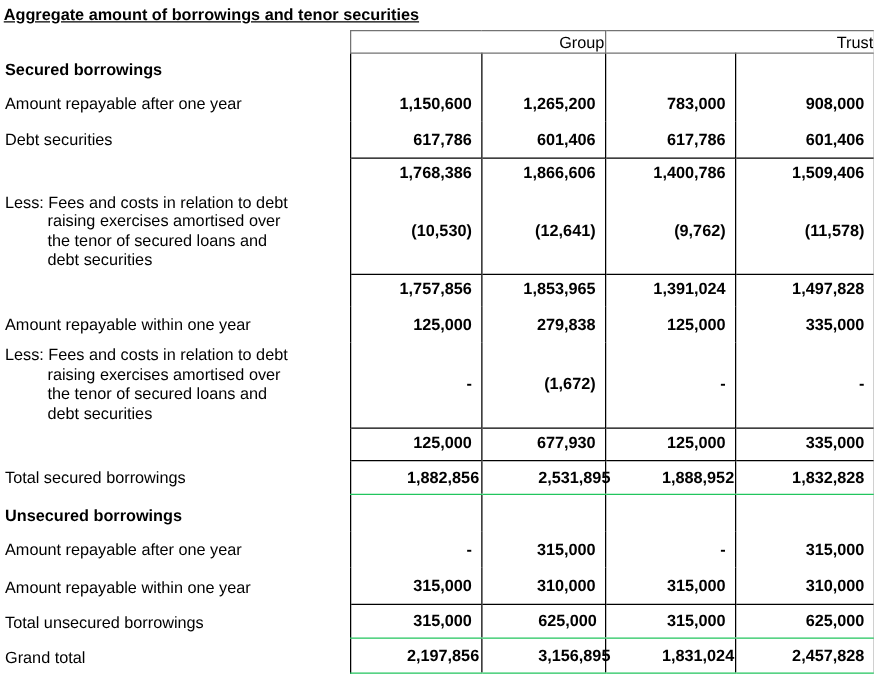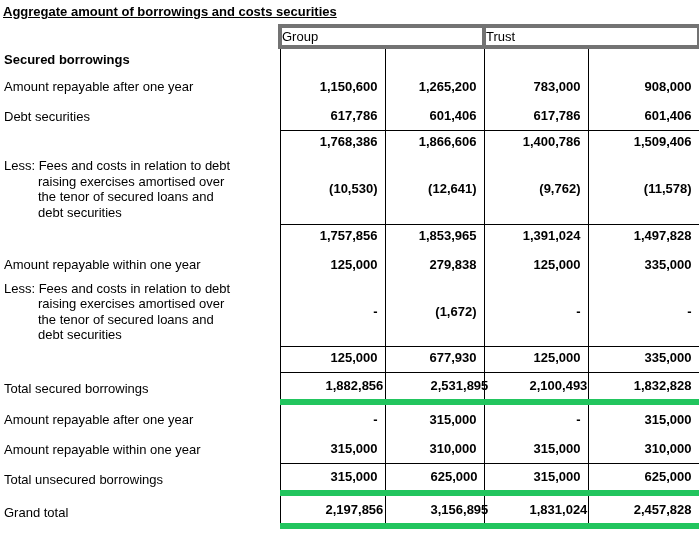--- a/index.html
+++ b/index.html
@@ -21,21 +21,21 @@
   col.c-label { width: 279px; }
   col.c1 { width: 105px; }
   col.c2 { width: 99px; }
   col.c3 { width: 104px; }
   col.c4 { width: 111px; }
 
   th, td { font-weight: normal; vertical-align: bottom; }
 
   
   thead .grp {
-    border: 4px solid #737373; text-align: left;
+    border: 1px solid #737373; text-align: right;
     height: 18px; padding: 1px 0;
   }
   thead .colh {
     border: 1px solid #000; text-align: right;
     padding: 1px 7px 2px 2px; height: 33px; vertical-align: top;
   }
   .corner { border: 0; }
 
   
   .num {
@@ -58,30 +58,30 @@
 
   tr.r-note td { padding-top: 2px; padding-bottom: 4px; }
   tr.r-note .lbl {
     white-space: pre-line; vertical-align: top;
     padding-left: 37px; text-indent: -34px; line-height: 15.5px;
   }
   tr.r-note .num { vertical-align: middle; }
 
   
   tr.bt .num { border-top: 1px solid #000; }
-  tr.bb .num { border-bottom: 6px solid #22c55e; padding-left: 45px; }
+  tr.bb .num { border-bottom: 1px solid #22c55e; padding-left: 45px; }
 
   tr.bold-vals .num { font-weight: bold; }
 </style>
 </head>
 <body>
 
 <div class="page">
 
-  <div class="title">Aggregate amount of borrowings and costs securities</div>
+  <div class="title">Aggregate amount of borrowings and tenor securities</div>
 
   <table>
     <colgroup>
       <col class="c-label">
         <col class="c1">
         <col class="c2">
         <col class="c3">
         <col class="c4">
     </colgroup>
 
@@ -170,24 +170,31 @@
         <td class="num">125,000</td>
         <td class="num">677,930</td>
         <td class="num">125,000</td>
         <td class="num last">335,000</td>
       </tr>
 
       <tr class="r-total bt bb bold-vals">
         <td class="lbl">Total secured borrowings</td>
         <td class="num">1,882,856</td>
         <td class="num">2,531,895</td>
-        <td class="num">2,100,493</td>
+        <td class="num">1,888,952</td>
         <td class="num last">1,832,828</td>
       </tr>
 
+      <tr class="r-section sp">
+        <td class="lbl section">Unsecured borrowings</td>
+        <td class="num"></td>
+        <td class="num"></td>
+        <td class="num"></td>
+        <td class="num last"></td>
+      </tr>
 
       <tr class="r-data">
         <td class="lbl">Amount repayable after one year</td>
         <td class="num">-</td>
         <td class="num">315,000</td>
         <td class="num">-</td>
         <td class="num last">315,000</td>
       </tr>
 
       <tr class="r-data">

